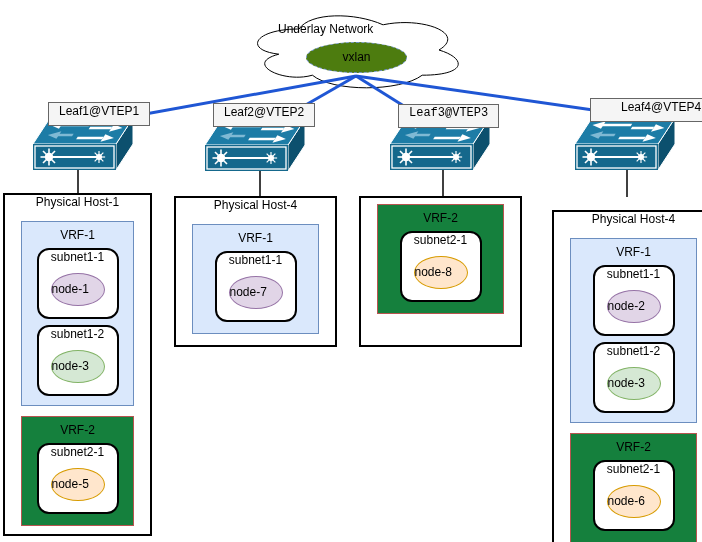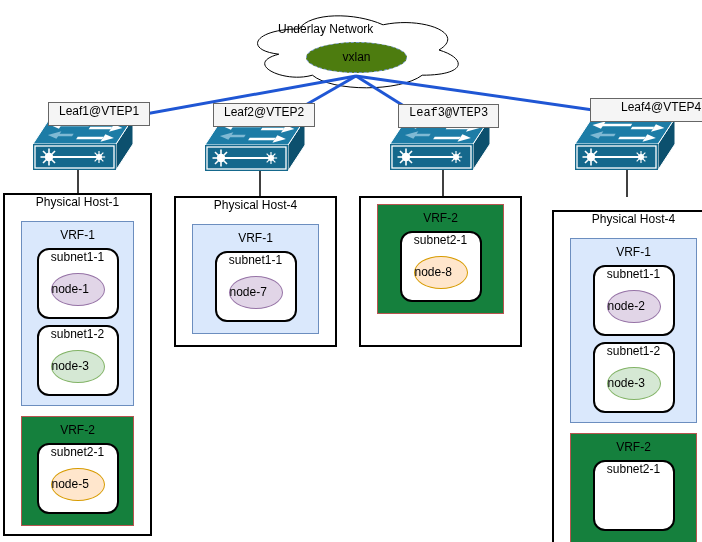--- a/index.html
+++ b/index.html
@@ -157,17 +157,18 @@
       </div>
       <div class="subnet">
         <div class="subnet-title">subnet1-2</div>
         <div class="node green">node-3</div>
       </div>
     </div>
     <div class="vrf red short second">
       <div class="vrf-title">VRF-2</div>
       <div class="subnet">
         <div class="subnet-title">subnet2-1</div>
+        <div class="node orange">node-6</div>
       </div>
     </div>
   </div>
 
 </div>
 
 </body></html>

